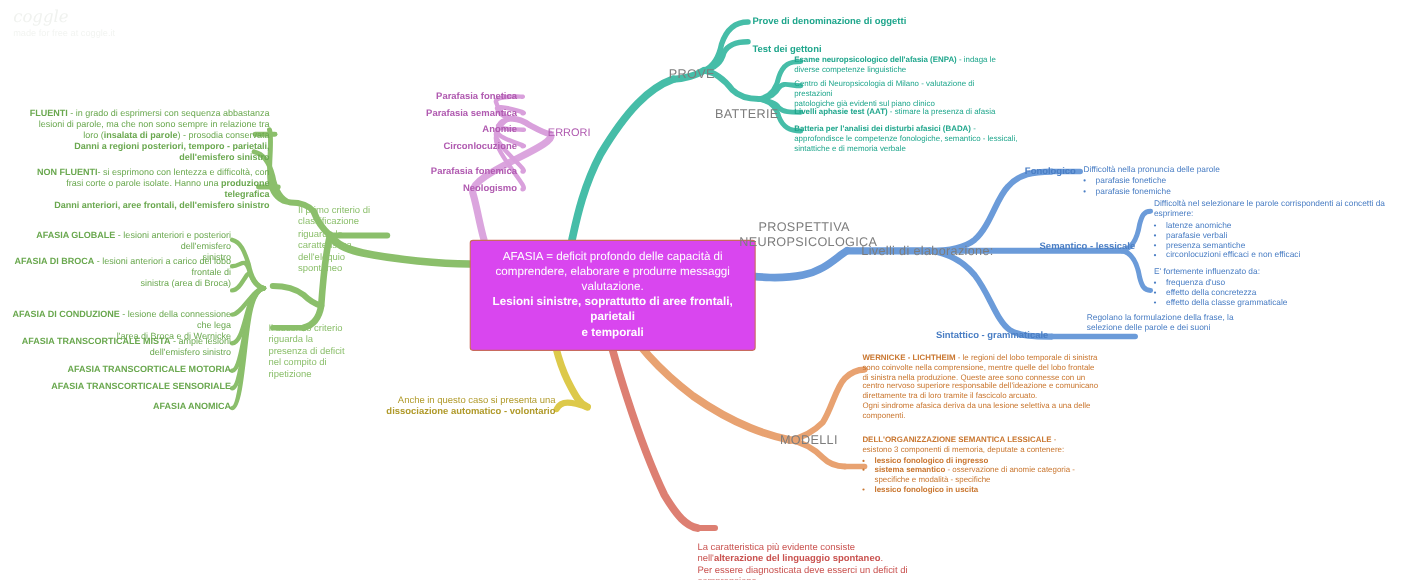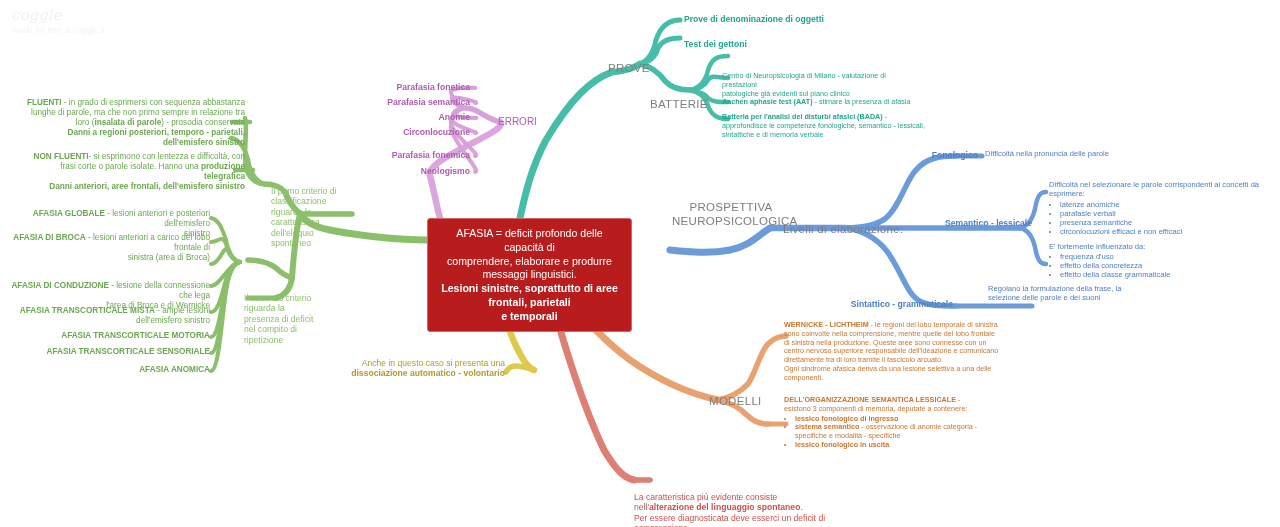--- a/index.html
+++ b/index.html
@@ -29,22 +29,22 @@
   b { font-weight:bold; }
   .sz7  { font-size:7.2px; }
   .sz75 { font-size:7.6px; }
   .sz8  { font-size:8.2px; }
   .sz85 { font-size:8.6px; }
   .sz10 { font-size:10px; }
   ul.bl { margin:1px 0 0 0; padding-left:11px; list-style:disc; }
   ul.bl li { margin:0; padding:0; }
 
   #central {
-    position:absolute; left:427px; top:218px; width:205px;
-    background:#b91c1c; border:1px solid #c96a5e;
+    position:absolute; left:427px; top:218px; width:260px;
+    background:#d946ef; border:1px solid #c96a5e;
     border-radius:3px;
     padding:8px 9px;
     color:#ffffff; font-size:10.6px; text-align:center; line-height:1.3;
   }
 
   #watermark { position:absolute; left:12px; top:6px; }
   #watermark .wm1 { font-family:"DejaVu Serif", serif; font-style:italic;
       font-size:15px; color:#f0f2ef; }
   #watermark .wm2 { font-size:8.4px; color:#f2f4f1; margin-top:1px; }
 </style>
@@ -126,28 +126,28 @@
     </g>
   </svg>
 
   <div id="watermark">
     <div class="wm1">coggle</div>
     <div class="wm2">made for free at coggle.it</div>
   </div>
 
   <div id="central">
     <div>AFASIA = deficit profondo delle capacità di</div>
-    <div>comprendere, elaborare e produrre messaggi linguistici.</div>
+    <div>comprendere, elaborare e produrre messaggi valutazione.</div>
     <div style="font-weight:bold"><span>Lesioni sinistre, soprattutto di aree frontali, parietali</span></div>
     <div style="font-weight:bold"><span>e temporali</span></div>
   </div>
 
   <div class="node n-green tr sz8" style="left:20px; top:98px; width:225px;">
     <div><b>FLUENTI</b><span> - in grado di esprimersi con sequenza abbastanza</span></div>
-    <div>lunghe di parole, ma che non primo sempre in relazione tra</div>
+    <div>lesioni di parole, ma che non sono sempre in relazione tra</div>
     <div><span>loro (</span><b>insalata di parole</b><span>) - prosodia conservata</span></div>
     <div><b>Danni a regioni posteriori, temporo - parietali,</b></div>
     <div><b>dell'emisfero sinistro</b></div>
   </div>
 
   <div class="node n-green tr sz8" style="left:20px; top:152px; width:225px;">
     <div><b>NON FLUENTI</b><span>- si esprimono con lentezza e difficoltà, con</span></div>
     <div><span>frasi corte o parole isolate. Hanno una </span><b>produzione</b></div>
     <div><b>telegrafica</b></div>
     <div><b>Danni anteriori, aree frontali, dell'emisfero sinistro</b></div>
@@ -216,45 +216,53 @@
     <span>PROVE</span>
   </div>
   <div class="node n-teal tl sz85" style="left:684px; top:14px; font-weight:bold;">
     <span>Prove di denominazione di oggetti</span></div>
   <div class="node n-teal tl sz85" style="left:684px; top:39px; font-weight:bold;text-align:center;">
     <span>Test dei gettoni</span></div>
 
   <div class="node lbl-grey tl" style="left:650px; top:97px;">
     <span>BATTERIE</span>
   </div>
+  <div class="node n-teal tl sz7" style="left:722px; top:50px; width:200px;">
+    <div><b>Esame neuropsicologico dell'afasia (ENPA)</b><span> - indaga le</span></div>
+    <div>diverse competenze linguistiche</div>
+  </div>
   <div class="node n-teal tl sz7" style="left:722px; top:72px; width:200px;">
     <div>Centro di Neuropsicologia di Milano - valutazione di prestazioni</div>
     <div>patologiche già evidenti sul piano clinico</div>
   </div>
   <div class="node n-teal tl sz7" style="left:722px; top:98px; width:210px;">
-    <div><b>Aachen aphasie test (AAT)</b><span> - stimare la presenza di afasia</span></div>
+    <div><b>Livelli aphasie test (AAT)</b><span> - stimare la presenza di afasia</span></div>
   </div>
   <div class="node n-teal tl sz7" style="left:722px; top:113px; width:205px;">
     <div><b>Batteria per l'analisi dei disturbi afasici (BADA)</b><span> -</span></div>
     <div>approfondisce le competenze fonologiche, semantico - lessicali,</div>
     <div>sintattiche e di memoria verbale</div>
   </div>
 
   <div class="node lbl-grey tc" style="left:672px; top:200px; width:118px;">
     <div>PROSPETTIVA</div>
     <div>NEUROPSICOLOGICA</div>
   </div>
   <div class="node lbl-grey tl" style="left:783px; top:222px;">
     <span>Livelli di elaborazione:</span>
   </div>
 
   <div class="node n-blue tr sz85" style="left:890px; top:150px; width:88px; font-weight:bold;">
     <span>Fonologico</span></div>
   <div class="node n-blue tl sz75" style="left:985px; top:149px; width:180px;">
     <div>Difficoltà nella pronuncia delle parole</div>
+    <ul class="bl">
+      <li>parafasie fonetiche</li>
+      <li>parafasie fonemiche</li>
+    </ul>
   </div>
 
   <div class="node n-blue tr sz85" style="left:920px; top:218px; width:112px; font-weight:bold;">
     <span>Semantico - lessicale</span></div>
   <div class="node n-blue tl sz75" style="left:1049px; top:180px; width:226px;">
     <div>Difficoltà nel selezionare le parole corrispondenti ai concetti da esprimere:</div>
     <ul class="bl">
       <li>latenze anomiche</li>
       <li>parafasie verbali</li>
       <li>presenza semantiche</li>

